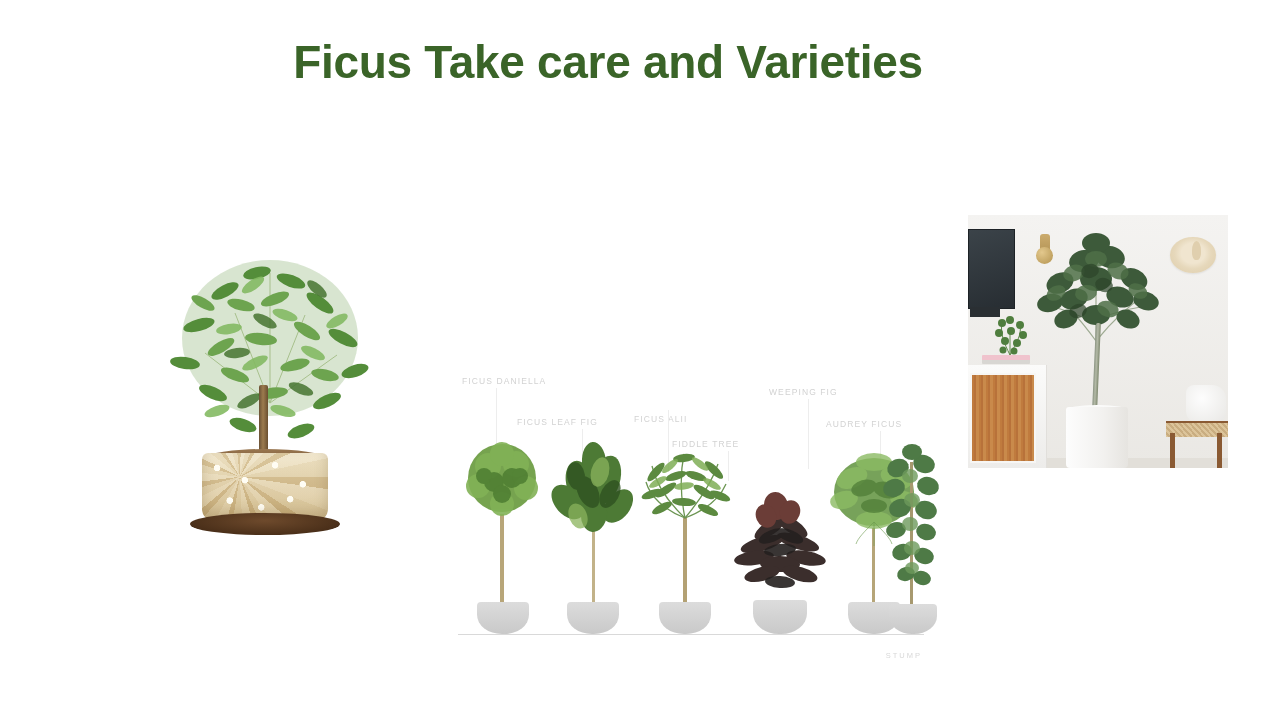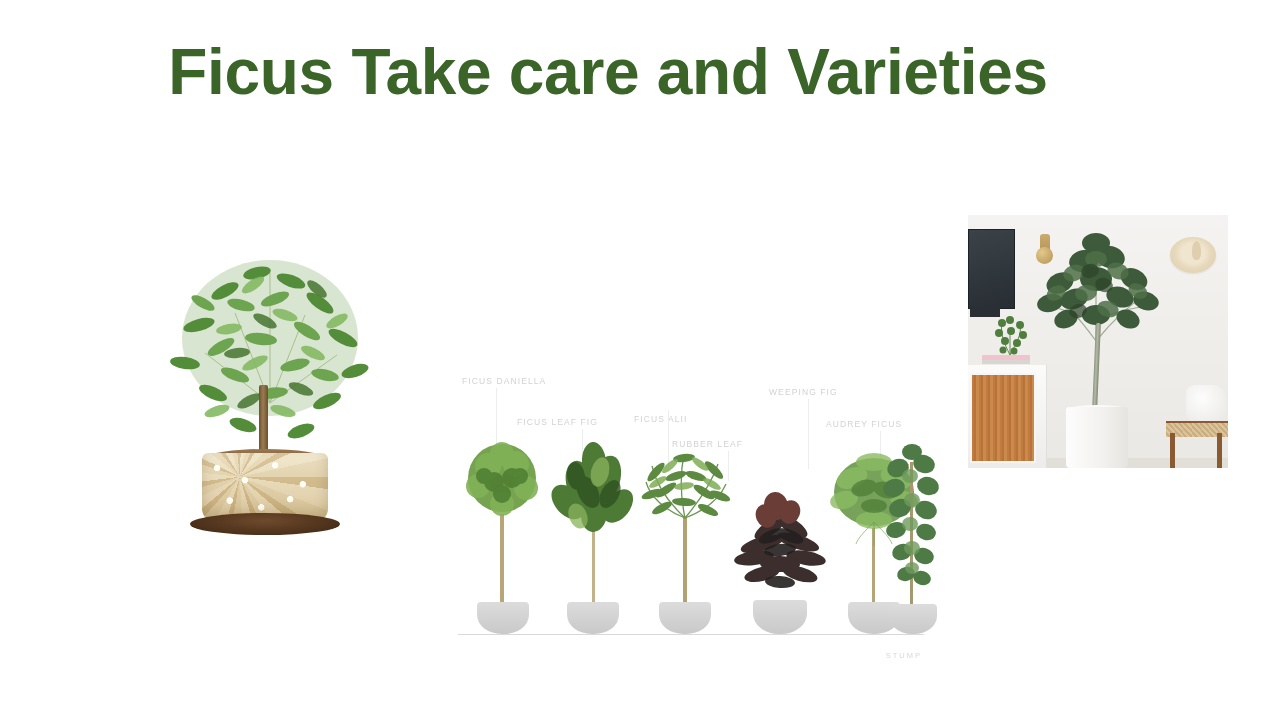--- a/index.html
+++ b/index.html
@@ -20,21 +20,21 @@
   }
 
   
   #slide-title {
     position: absolute;
     left: 0;
     top: 36px;
     width: 1216px;
     text-align: center;
     font-family: "Liberation Sans", sans-serif;
-    font-size: 64px;
+    font-size: 46px;
     font-weight: bold;
     letter-spacing: -0.3px;
     color: #3a6428;
     line-height: 1.15;
     white-space: nowrap;
   }
 
   
   .photo {
     position: absolute;
@@ -415,21 +415,21 @@
     <div class="soil"></div>
     <div class="pot"></div>
     <div class="saucer"></div>
   </div>
 
   <div id="varieties-diagram">
 
     <div class="label" style="left:26px;  top:10px;">FICUS DANIELLA</div>
     <div class="label" style="left:81px;  top:51px;">FICUS LEAF FIG</div>
     <div class="label" style="left:198px; top:32px;margin-top:16px;">FICUS ALII</div>
-    <div class="label" style="left:236px; top:73px;">RUBBER LEAF</div>
+    <div class="label" style="left:236px; top:73px;">FIDDLE TREE</div>
     <div class="label" style="left:333px; top:21px;text-align:center;">WEEPING FIG</div>
     <div class="label" style="left:390px; top:53px;">AUDREY FICUS</div>
 
     <div class="leader" style="left:60px;  top:22px;  height:76px;"></div>
     <div class="leader" style="left:146px; top:63px;  height:44px;"></div>
     <div class="leader" style="left:232px; top:44px;  height:62px;"></div>
     <div class="leader" style="left:292px; top:85px;  height:30px;"></div>
     <div class="leader" style="left:372px; top:33px;  height:70px;"></div>
     <div class="leader" style="left:444px; top:65px;  height:42px;"></div>
 

